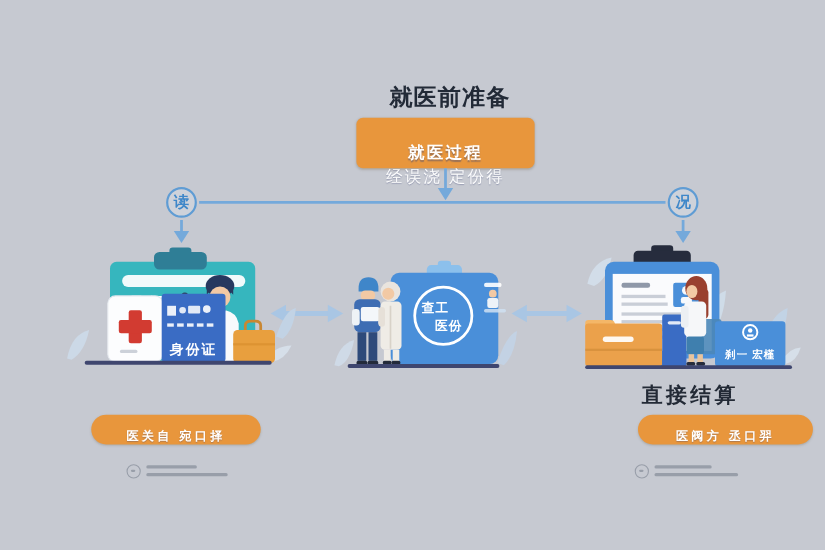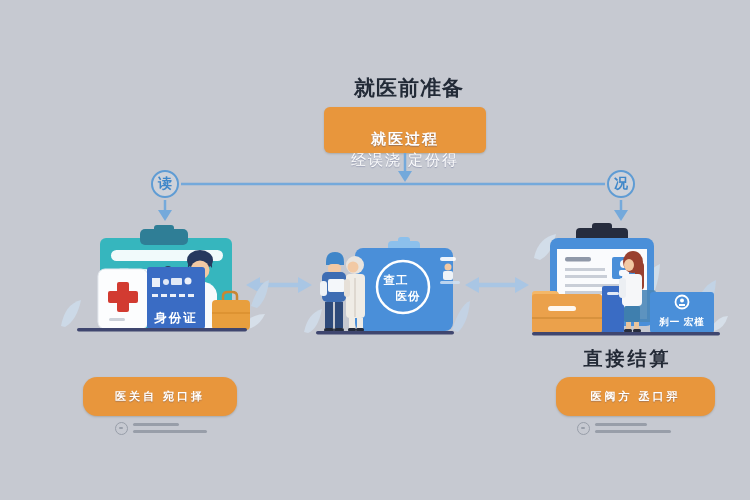--- a/index.html
+++ b/index.html
@@ -47,30 +47,30 @@
   .scene-middle{left:300px;top:235px;}
   .scene-right{left:520px;top:220px;}
   
   .branch-label{
     position:absolute;text-align:center;font-size:19px;font-weight:bold;
     color:#232a36;letter-spacing:3px;
   }
   .branch-label.left{left:83px;top:346px;width:154px;}
   .branch-label.right{left:548px;top:346px;width:159px;}
   .pill{
-    position:absolute;height:39px;border-radius:14px;background:#e8963c;
-    display:flex;align-items:center;justify-content:center;
+    position:absolute;height:27px;border-radius:14px;background:#e8963c;
+    display:flex;align-items:flex-end;justify-content:center;
     box-shadow:0 1px 2px rgba(90,80,50,.25);
   }
   .pill span{
     font-size:11px;font-weight:bold;color:#ffffff;letter-spacing:3px;
     text-shadow:0 1px 1px rgba(60,70,120,.35);
   }
   .pill.left-pill{left:83px;top:377px;width:154px;}
-  .pill.right-pill{left:556px;top:377px;width:159px;}
+  .pill.right-pill{left:580px;top:377px;width:159px;}
   
   .footnote{position:absolute;display:flex;align-items:flex-start;}
   .footnote.fn-left{left:115px;top:421px;}
   .footnote.fn-right{left:577px;top:421px;}
   .fn-circle{
     width:13px;height:13px;border:1.5px solid #989ea9;border-radius:50%;
     box-sizing:border-box;position:relative;flex:none;margin-top:1px;
   }
   .fn-circle::after{
     content:"";position:absolute;left:3px;top:4px;width:4px;height:2px;

